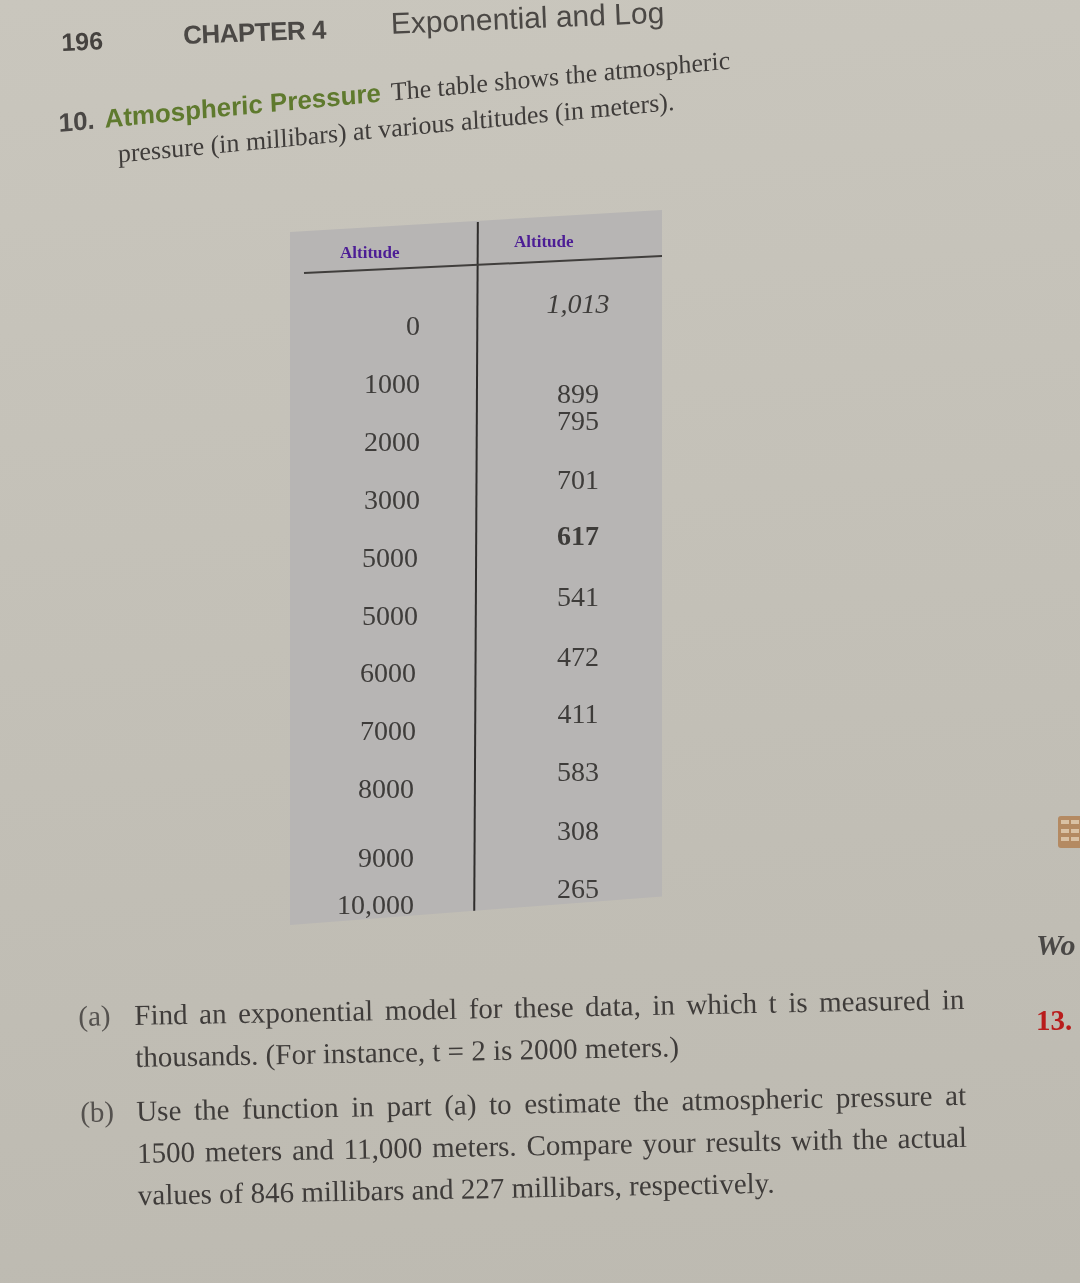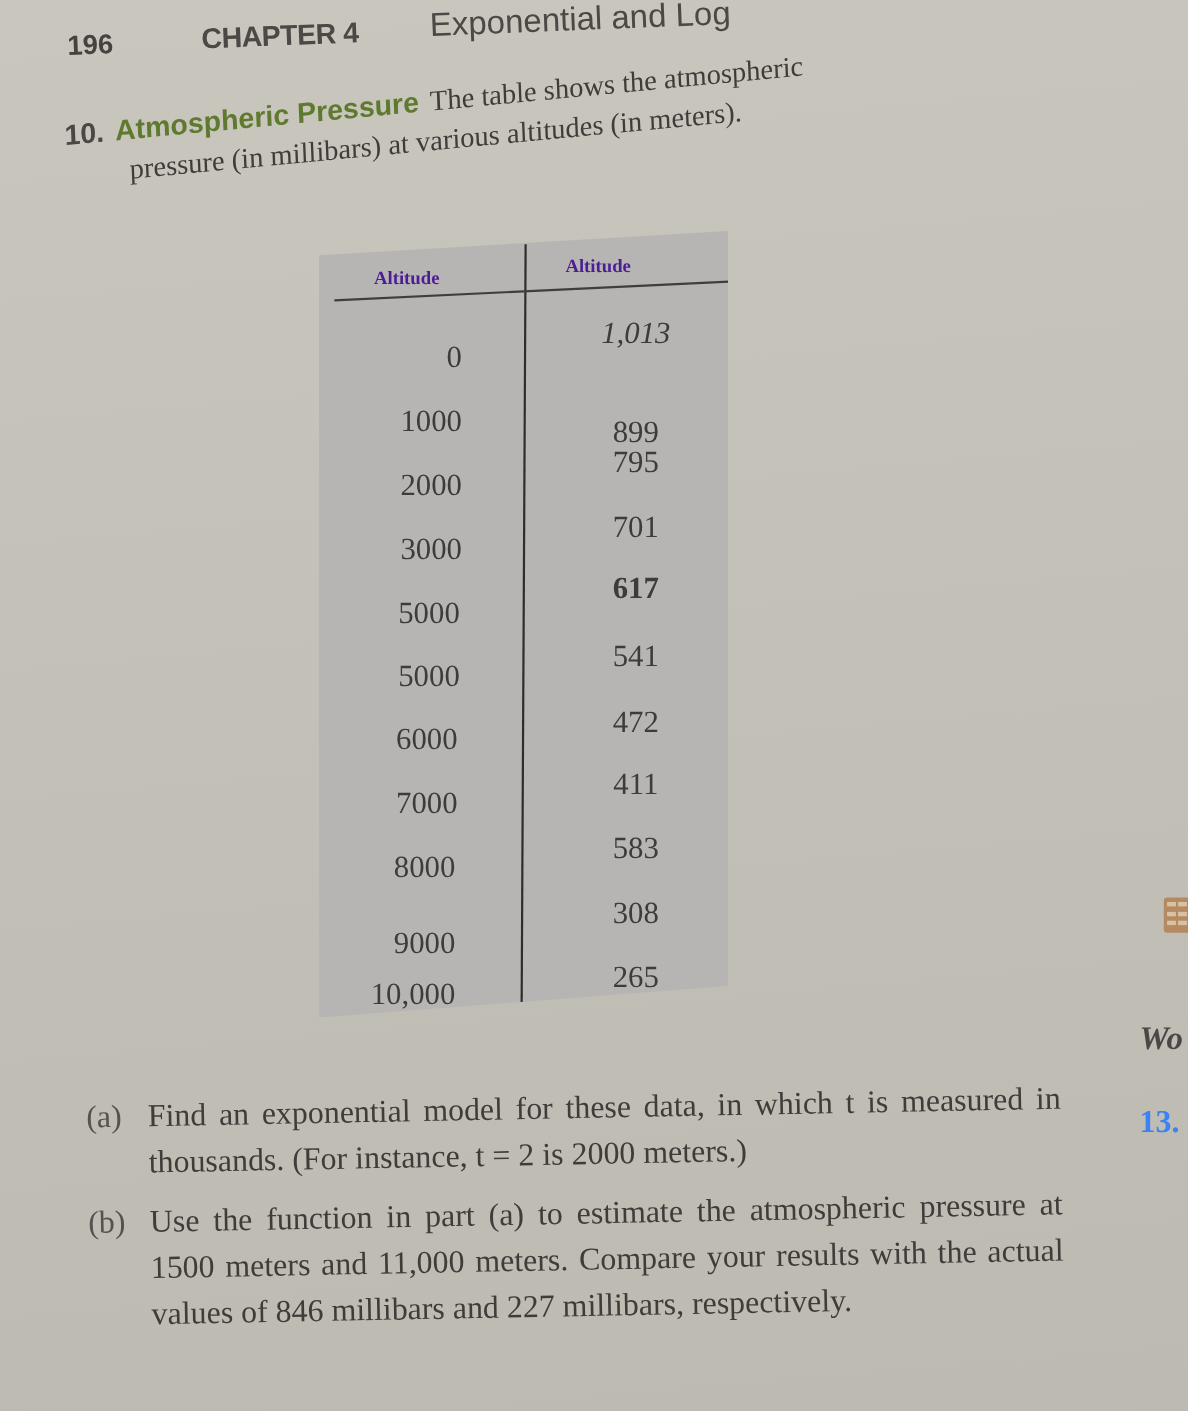--- a/index.html
+++ b/index.html
@@ -188,21 +188,21 @@
       font-weight: bold;
       color: #4a4846;
       white-space: nowrap;
     }
     .margin-number {
       position: absolute;
       left: 1036px;
       top: 1004px;
       font-size: 29px;
       font-weight: bold;
-      color: #3b82f6;
+      color: #b91c1c;
       white-space: nowrap;
     }
   </style>
 </head>
 <body>
 
 <div class="page-header">
   <span class="page-number">196</span>
   <span class="chapter-label">CHAPTER 4</span>
   <span class="chapter-title">Exponential and Log</span>

